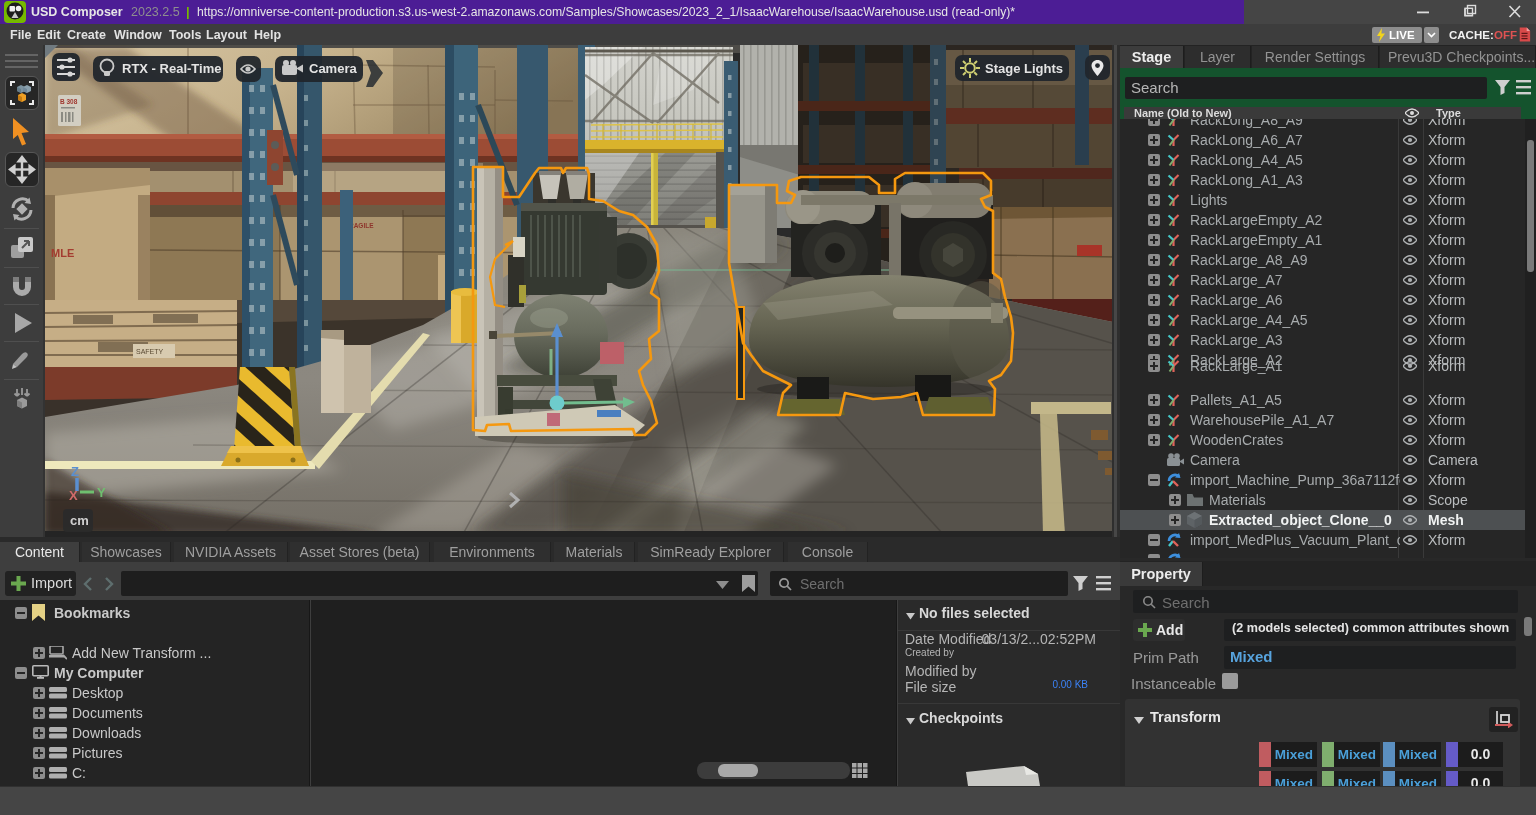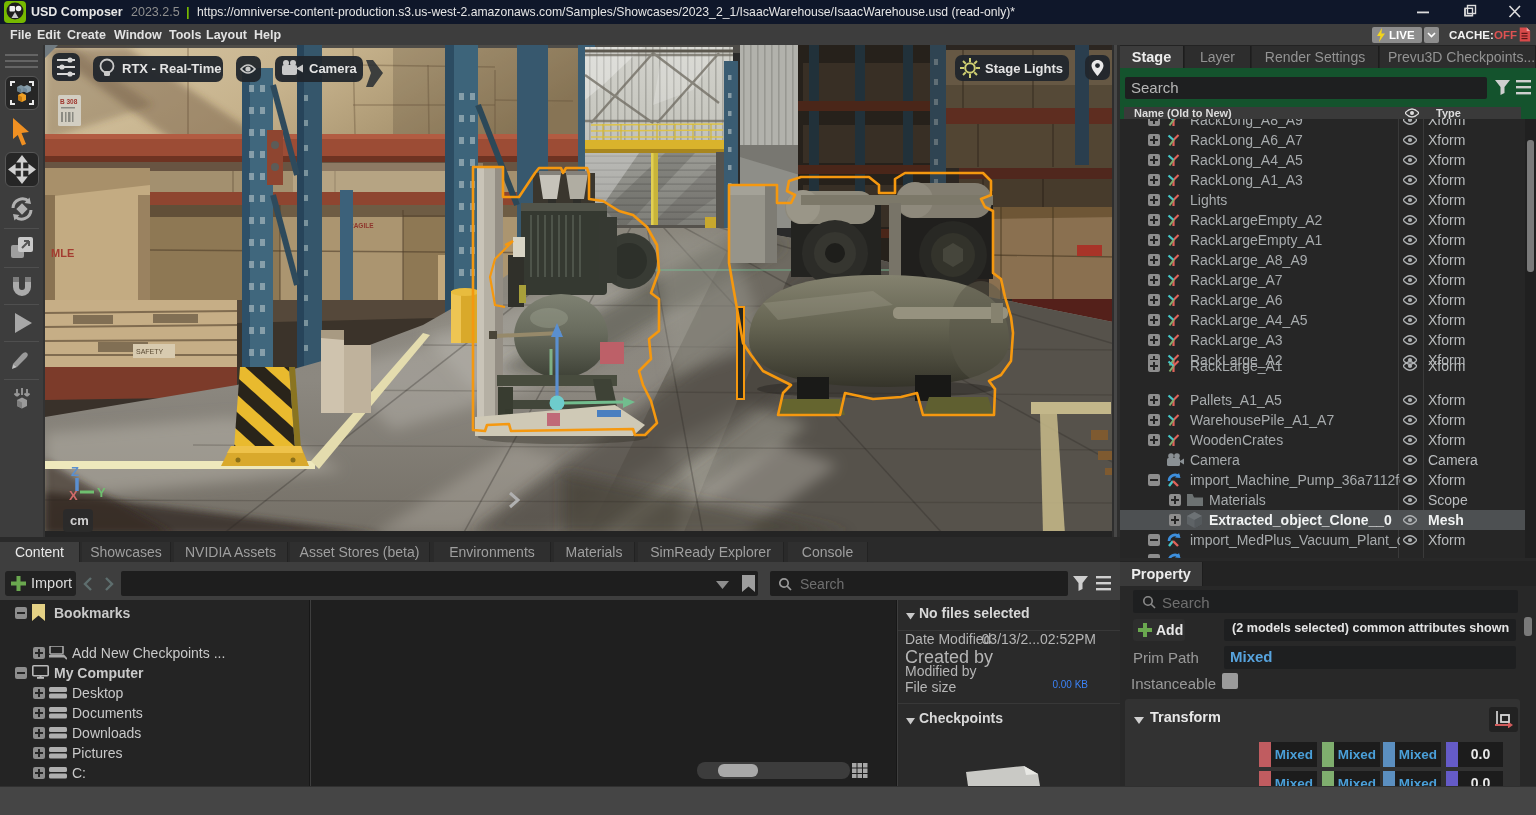--- a/index.html
+++ b/index.html
@@ -1,20 +1,20 @@
 <!DOCTYPE html>
 <html><head>
 <meta charset="utf-8">
 <style>
 * { margin:0; padding:0; box-sizing:border-box; }
 html,body { width:1536px; height:815px; overflow:hidden; background:#454545; font-family:"Liberation Sans", sans-serif; }
 .abs { position:absolute; }
 #app { position:relative; width:1536px; height:815px; }
 
-#titlebar { left:0; top:0; width:1536px; height:24px; background:#0f172a; color:#e6e6e6; }
+#titlebar { left:0; top:0; width:1244px; height:24px; background:#4c1d95; color:#e6e6e6; }
 #titlebar .ver { color:#8f8f8f; }
 #titlebar .sep { color:#76b900; font-weight:bold; }
 
 #menubar { left:0; top:24px; width:1536px; height:21px; background:#3d3d3d; color:#e2e2e2; font-size:12.5px; font-weight:bold; }
 #menubar span.m { position:absolute; top:2px; }
 
 #ltoolbar { left:0; top:45px; width:43px; height:492px; background:#3d3d3d; }
 .tsep { position:absolute; left:4px; width:35px; height:1px; background:#4f4f4f; }
 
 #vpwrap { left:43px; top:45px; width:1077px; height:492px; background:#1f1f1f; }
@@ -1181,21 +1181,21 @@
           </svg>
           <span class="nm" style="left:54px;font-weight:bold;">Bookmarks</span>
         </div>
       <div class="crow" style="top:43px">
           <div class="pm plus" style="left:33px;top:4px"></div>
           <svg class="abs" style="left:49px;top:3px" width="18" height="14" viewBox="0 0 18 14">
             <rect x="1" y="0" width="13" height="8" rx="1" fill="none" stroke="#aaa" stroke-width="1.6"></rect>
             <rect x="0" y="9" width="15" height="2.5" fill="#aaa"></rect>
             <path d="M14 9 l4 4" stroke="#aaa" stroke-width="1.8"></path>
           </svg>
-          <span class="nm" style="left:72px;">Add New Checkpoints ...</span>
+          <span class="nm" style="left:72px;">Add New Transform ...</span>
         </div>
       <div class="crow" style="top:63px">
           <div class="pm" style="left:15px;top:4px"></div>
           <svg class="abs" style="left:32px;top:2px" width="17" height="15" viewBox="0 0 17 15">
             <rect x="0.8" y="0.8" width="15.4" height="10" rx="1" fill="none" stroke="#b9b9b9" stroke-width="1.6"></rect>
             <rect x="5" y="12" width="7" height="1.8" fill="#b9b9b9"></rect>
             <rect x="7.5" y="10.8" width="2" height="2" fill="#b9b9b9"></rect>
           </svg>
           <span class="nm" style="left:54px;font-weight:bold;">My Computer</span>
         </div>
@@ -1258,21 +1258,21 @@
         </svg>
     </div>
     <div class="abs" style="left:898px;top:63px;width:222px;height:186px;background:#2a2a2a">
       <svg class="abs" style="left:8px;top:12px" width="9" height="8" viewBox="0 0 9 8">
           <path d="M0 1 L9 1 L4.5 7.5Z" fill="#c9c9c9"></path>
         </svg>
       <span class="abs" style="left:21px;top:5px;font-size:14px;font-weight:bold;color:#d8d8d8">No files selected</span>
       <div class="abs" style="left:0;top:30px;width:222px;height:1px;background:#383838"></div>
       <span class="abs" style="left:7px;top:31px;font-size:14px;color:#b5b5b5">Date Modified</span>
       <span class="abs" style="right:24px;top:31px;font-size:14px;color:#b5b5b5">03/13/2...02:52PM</span>
-      <span class="abs" style="left:7px;top:47px;font-size:18px;color:#b5b5b5">Created by</span>
+      <span class="abs" style="left:7px;top:47px;font-size:10px;color:#b5b5b5">Created by</span>
       <span class="abs" style="left:7px;top:63px;font-size:14px;color:#b5b5b5">Modified by</span>
       <span class="abs" style="left:7px;top:79px;font-size:14px;color:#b5b5b5">File size</span>
       <span class="abs" style="right:32px;top:79px;font-size:10px;color:#3b82f6">0.00 KB</span>
       <div class="abs" style="left:0;top:103px;width:222px;height:1px;background:#383838"></div>
       <svg class="abs" style="left:8px;top:117px" width="9" height="8" viewBox="0 0 9 8">
           <path d="M0 1 L9 1 L4.5 7.5Z" fill="#c9c9c9"></path>
         </svg>
       <span class="abs" style="left:21px;top:110px;font-size:14px;font-weight:bold;color:#d8d8d8">Checkpoints</span>
       <svg class="abs" style="left:68px;top:166px" width="78" height="20" viewBox="0 0 78 20">
           <path d="M0 6 L58 0 L72 8 L74 20 L2 20 Z" fill="#c9c9c5"></path>

